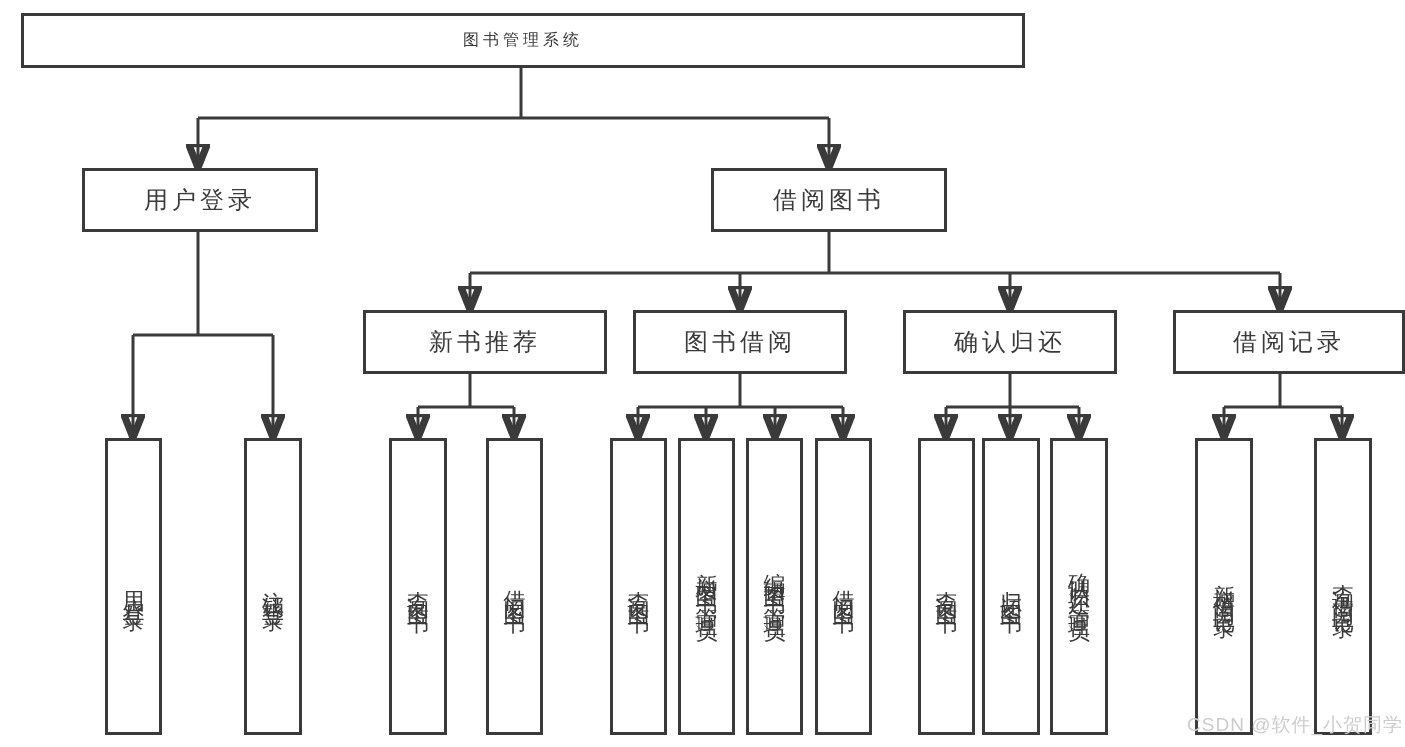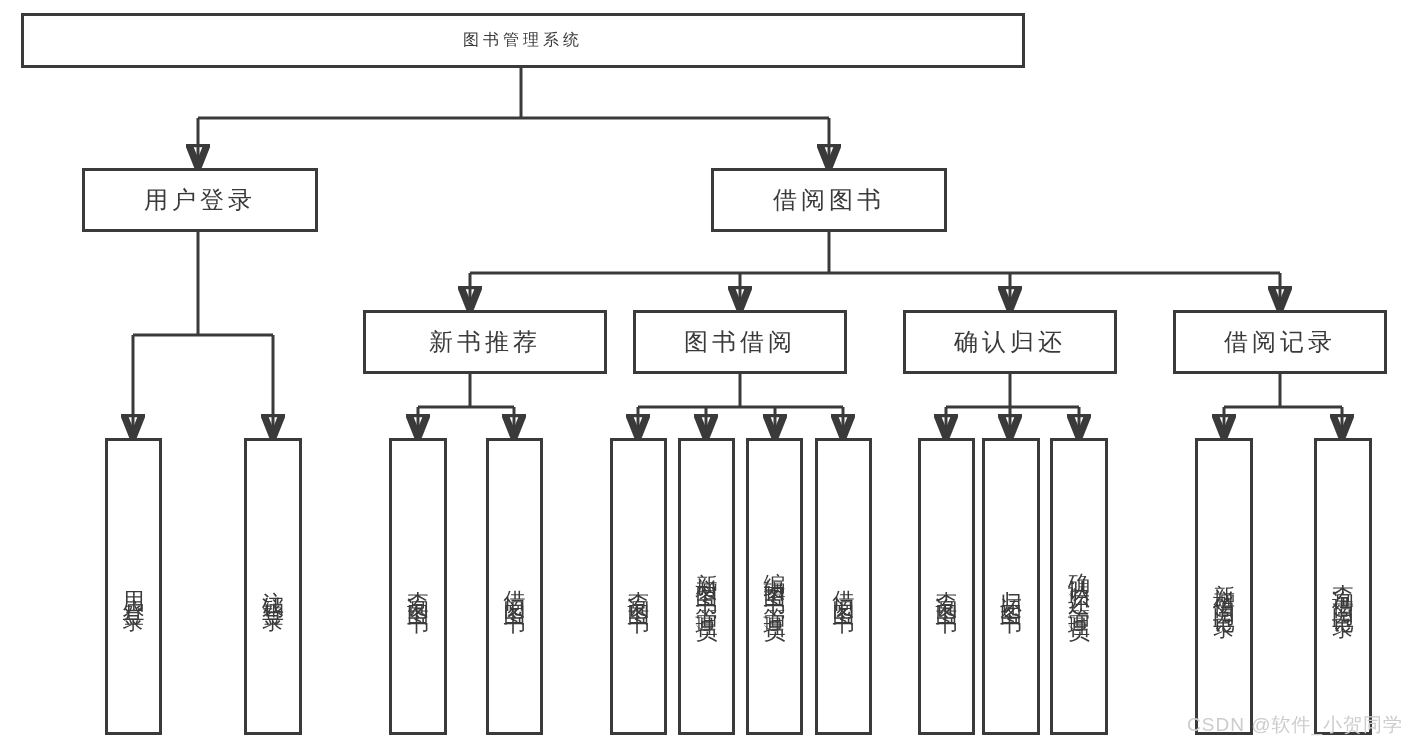--- a/index.html
+++ b/index.html
@@ -134,21 +134,21 @@
 
   <div class="node h" style="left:363px; top:310px; width:244px; height:64px;">
     <span>新书推荐</span>
   </div>
   <div class="node h" style="left:633px; top:310px; width:214px; height:64px;text-align:right;">
     <span>图书借阅</span>
   </div>
   <div class="node h" style="left:903px; top:310px; width:214px; height:64px;">
     <span>确认归还</span>
   </div>
-  <div class="node h" style="left:1173px; top:310px; width:214px; height:64px;">
+  <div class="node h" style="left:1173px; top:310px; width:232px; height:64px;">
     <span>借阅记录</span>
   </div>
 
   <div class="node leaf" style="left:105px; top:438px; width:57px; height:297px;">
     <span>用户登录</span>
   </div>
   <div class="node leaf" style="left:244px; top:438px; width:58px; height:297px;">
     <span>注销登录</span>
   </div>
   <div class="node leaf" style="left:389px; top:438px; width:58px; height:297px;">

